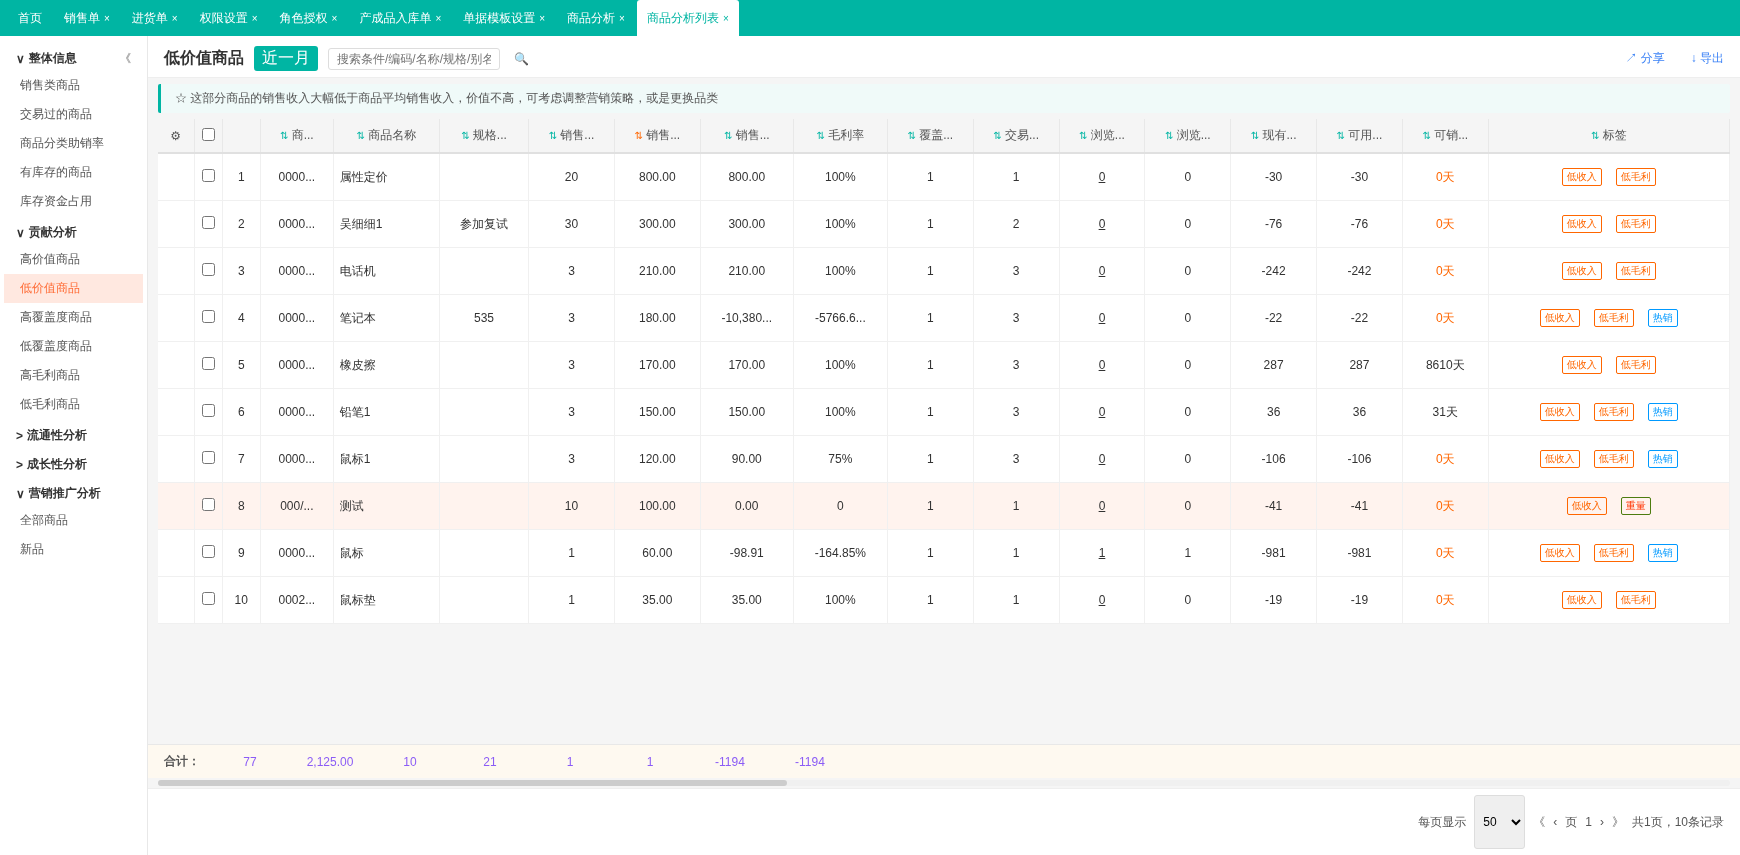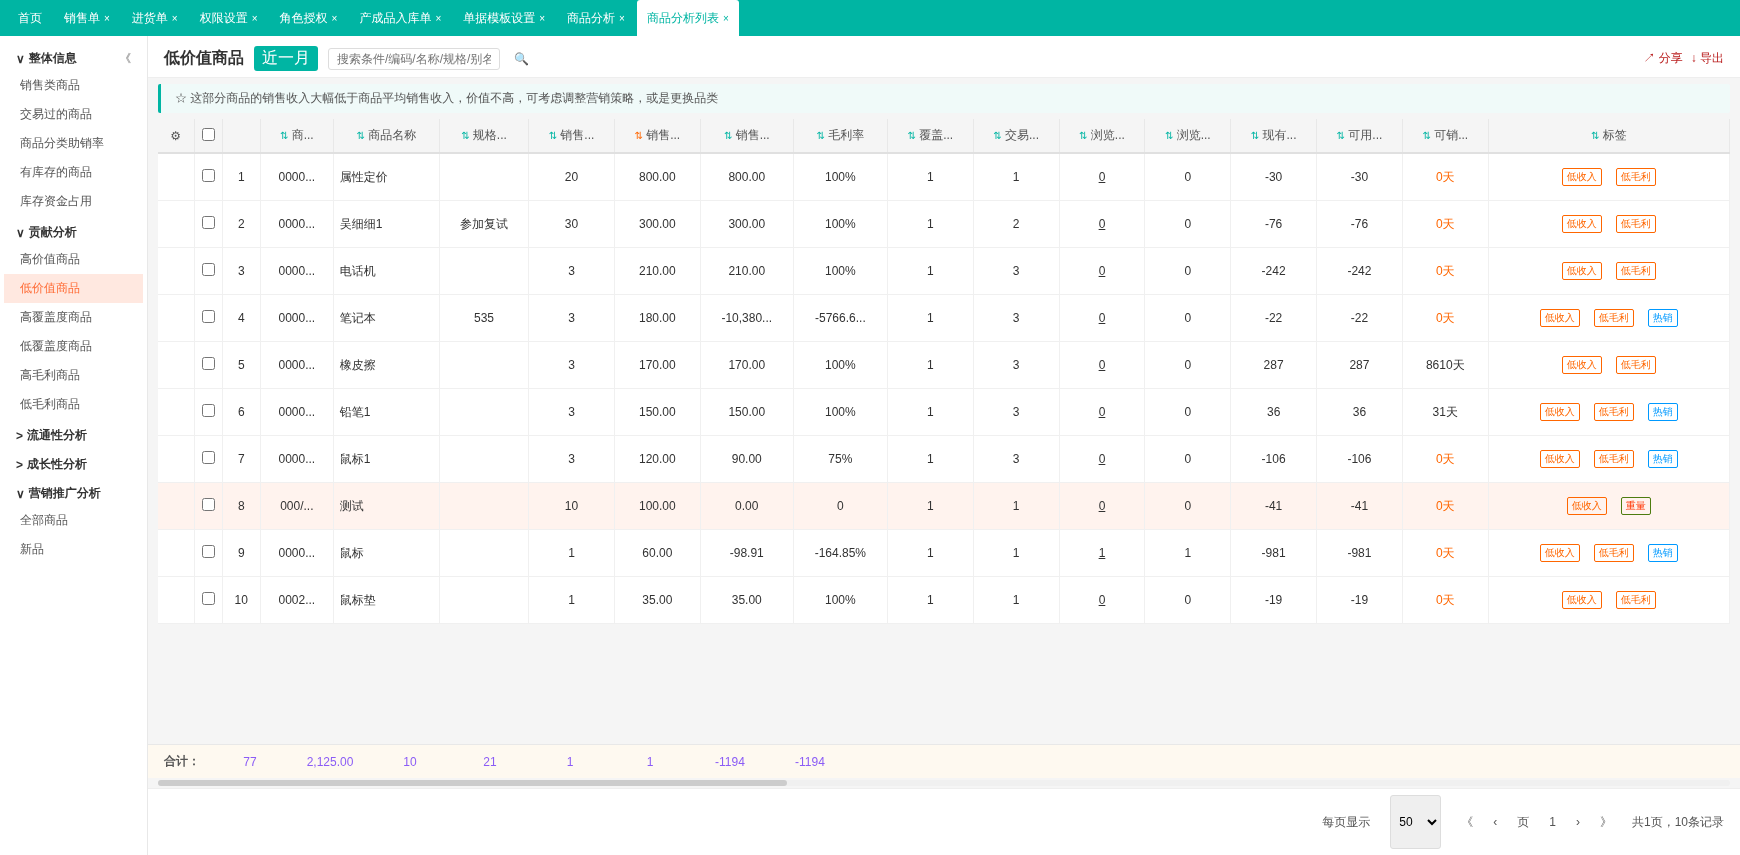--- a/index.html
+++ b/index.html
@@ -91,21 +91,21 @@
       font-size: 16px;
     }
     .search-box {
       border: 1px solid #ddd;
       border-radius: 3px;
       padding: 3px 8px;
       width: 172px;
       color: #999;
     }
     .search-icon { color: #00b5a3; margin-left: 4px; cursor: pointer; }
-    .header-actions { margin-left: auto; display: flex; gap: 8px; color: #b91c1c; cursor: pointer; align-items: center; }
+    .header-actions { margin-left: auto; display: flex; gap: 26px; color: #3b82f6; cursor: pointer; align-items: center; }
 
     
     .alert-bar {
       background: #f0faf9;
       border-left: 3px solid #00b5a3;
       padding: 6px 14px;
       color: #555;
       font-size: 12px;
       margin: 6px 10px;
       border-radius: 2px;
@@ -172,21 +172,21 @@
     .footer-val { color: #8b5cf6; min-width: 60px; text-align: center; }
 
     
     .pagination {
       background: #fff;
       border-top: 1px solid #eee;
       padding: 6px 16px;
       display: flex;
       align-items: center;
       justify-content: flex-end;
-      gap: 20px;
+      gap: 8px;
       color: #555;
     }
     .pagination select {
       border: 1px solid #ddd;
       border-radius: 3px;
       padding: 18px 4px;
     }
 
     
     .scroll-track {

